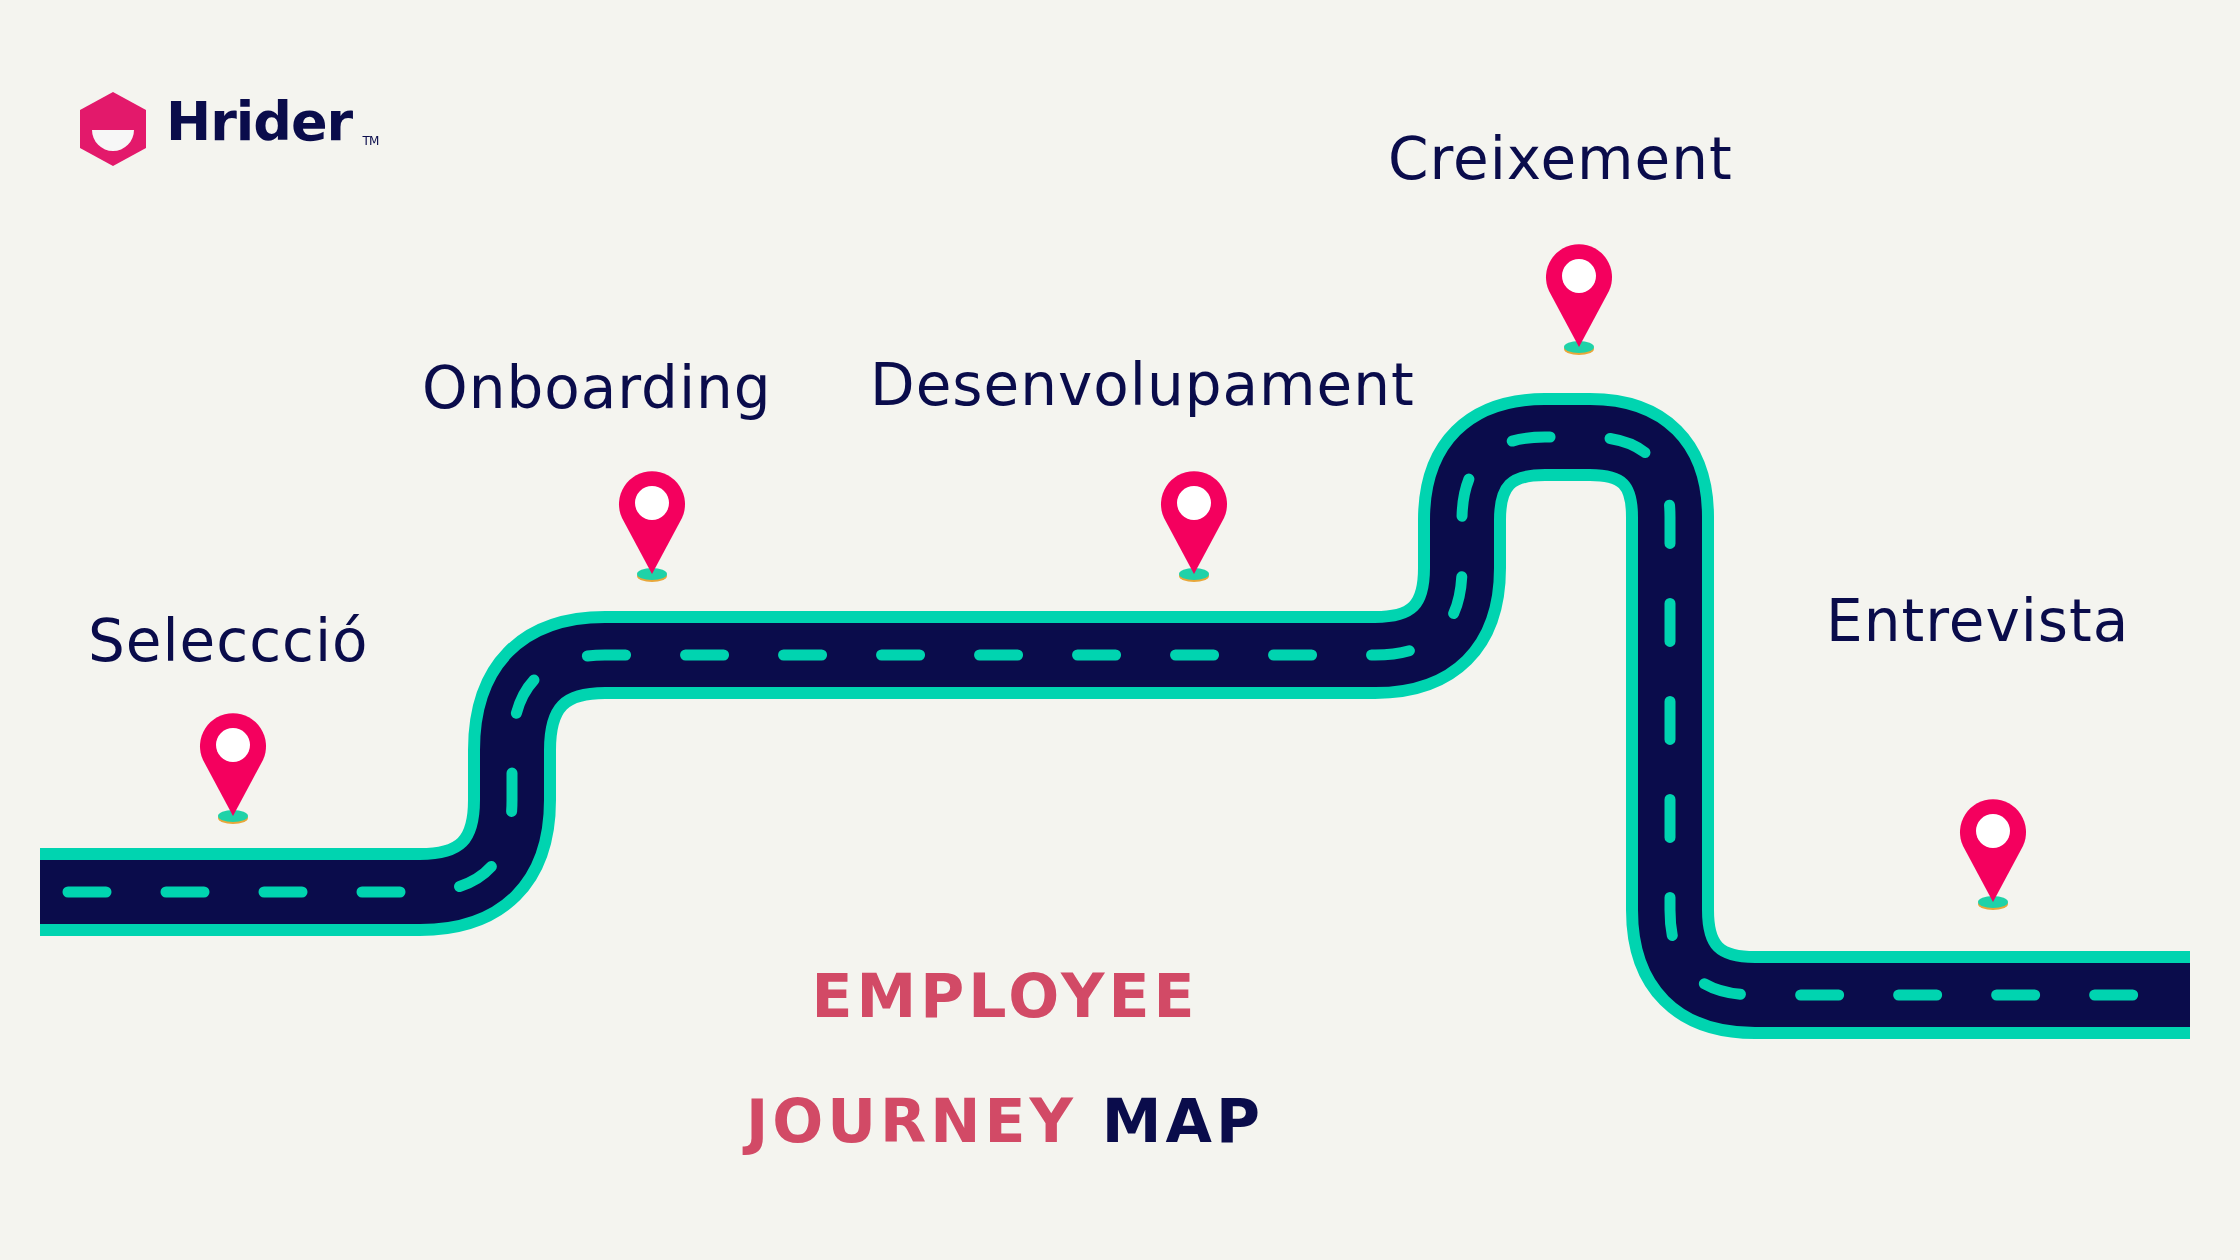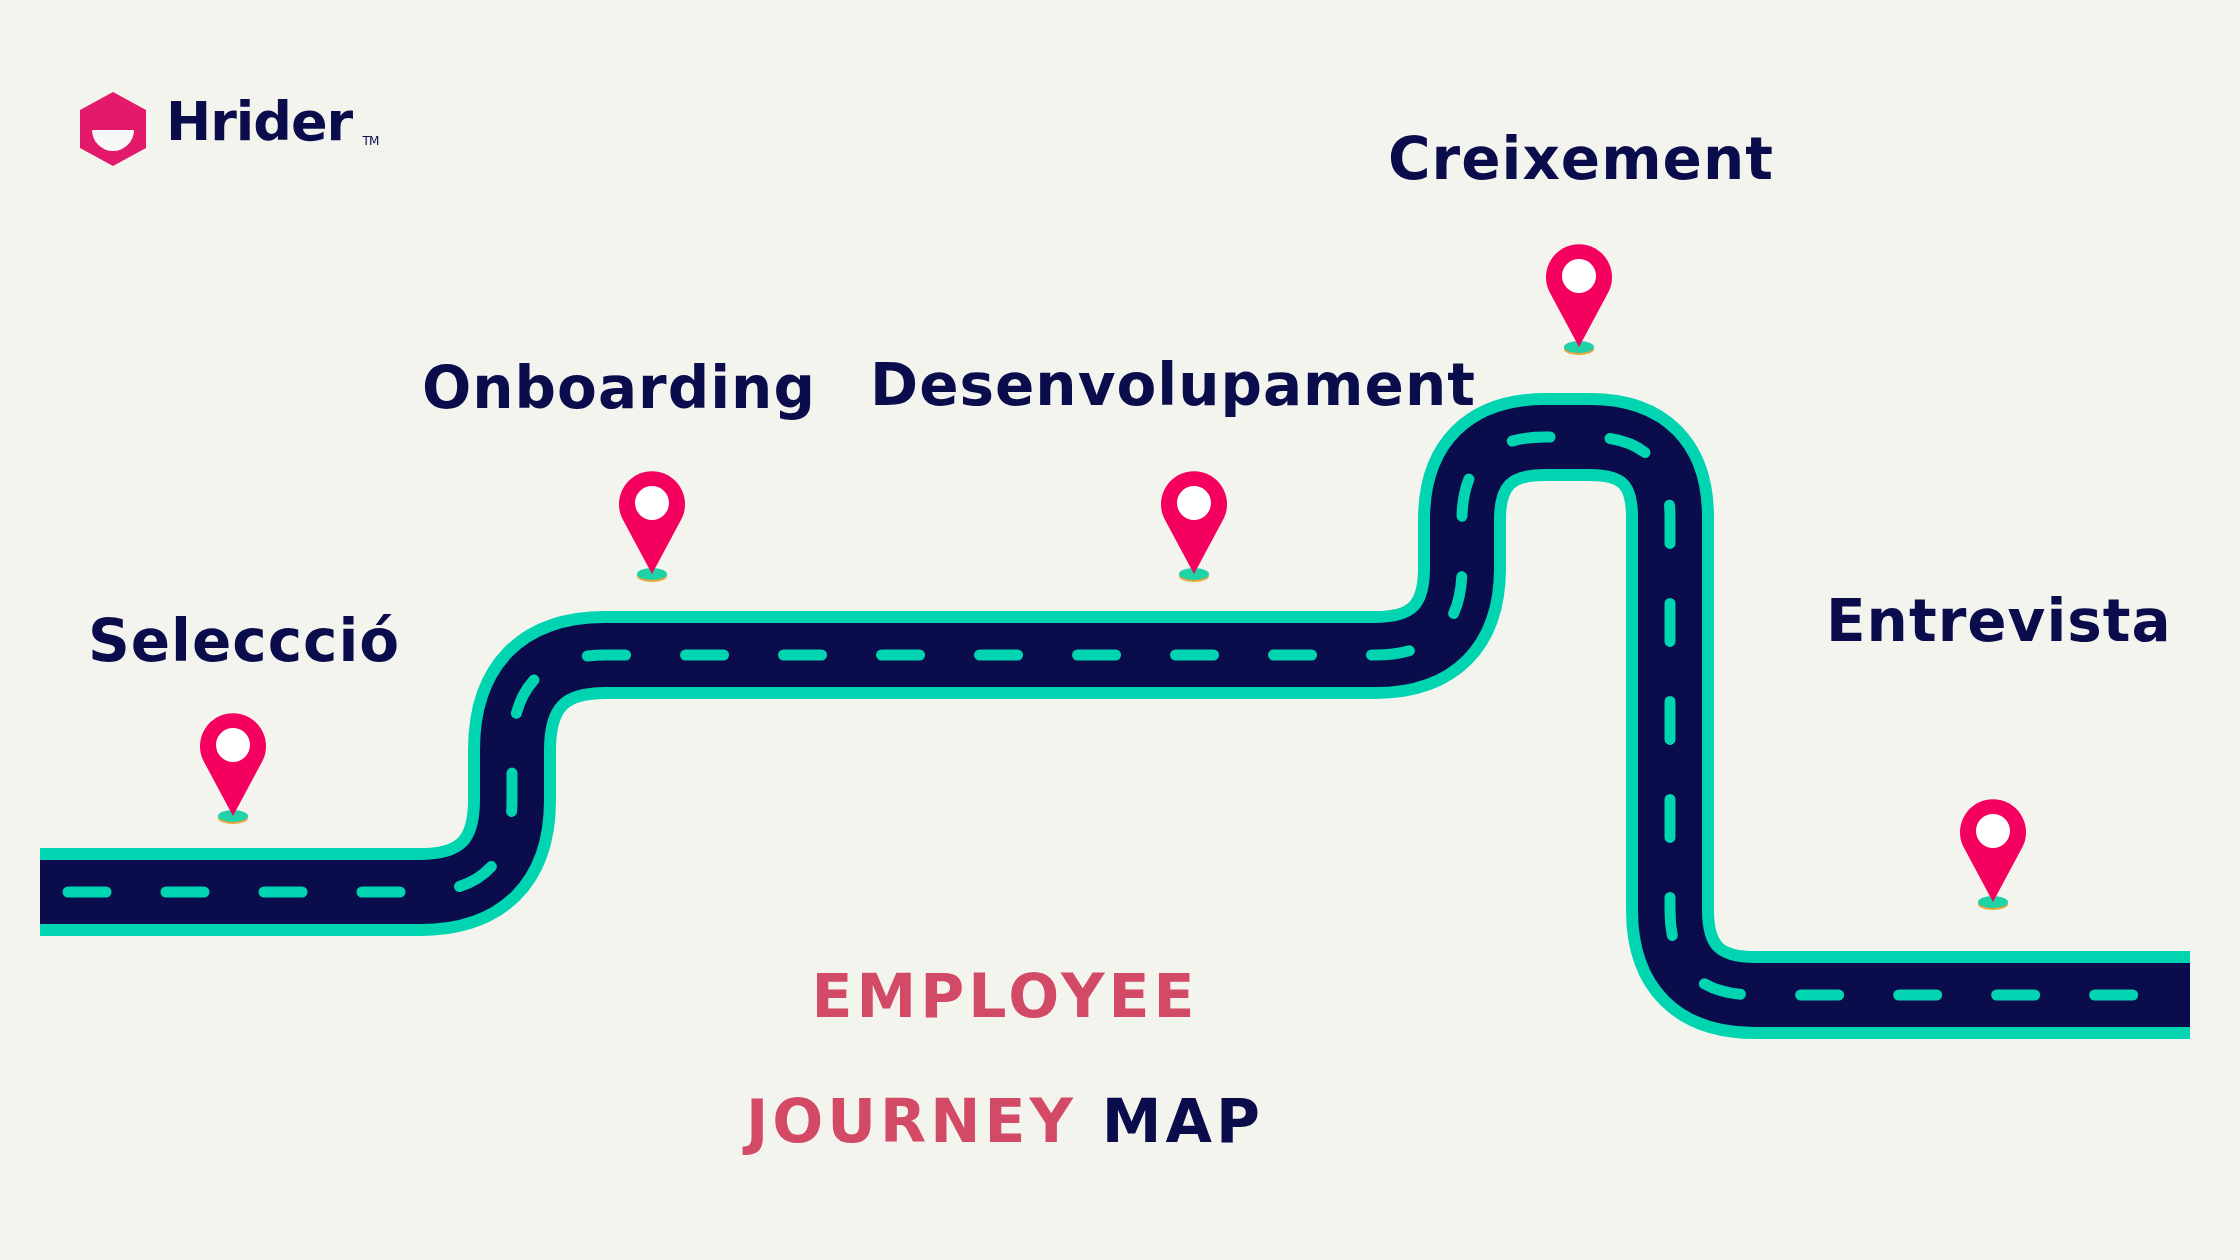--- a/index.html
+++ b/index.html
@@ -19,21 +19,21 @@
     letter-spacing: -1px; position: relative;
   }
   .logo-tm {
     position: absolute; right: -26px; top: 6px;
     font-size: 12px; font-weight: normal; color: #0a0c4b; margin-top: 38px;
   }
   .road-svg { position: absolute; left: 0; top: 0; }
   .stage-label {
     position: absolute;
     font-family: "DejaVu Sans", sans-serif;
-    font-weight: bold; color: #0a0c4b;
+    font-weight: normal; color: #0a0c4b;
     font-size: 58px; line-height: 1.15;
     letter-spacing: 1px; white-space: nowrap;
   }
   .pin { position: absolute; width: 70px; height: 120px; }
   .title {
     position: absolute; left: 0; width: 2010px; text-align: center;
     font-family: "DejaVu Sans", sans-serif; font-weight: bold;
     font-size: 60px; line-height: 1; letter-spacing: 4px; margin-top: 26px;
   }
   .title .accent { color: #d24a66; }

